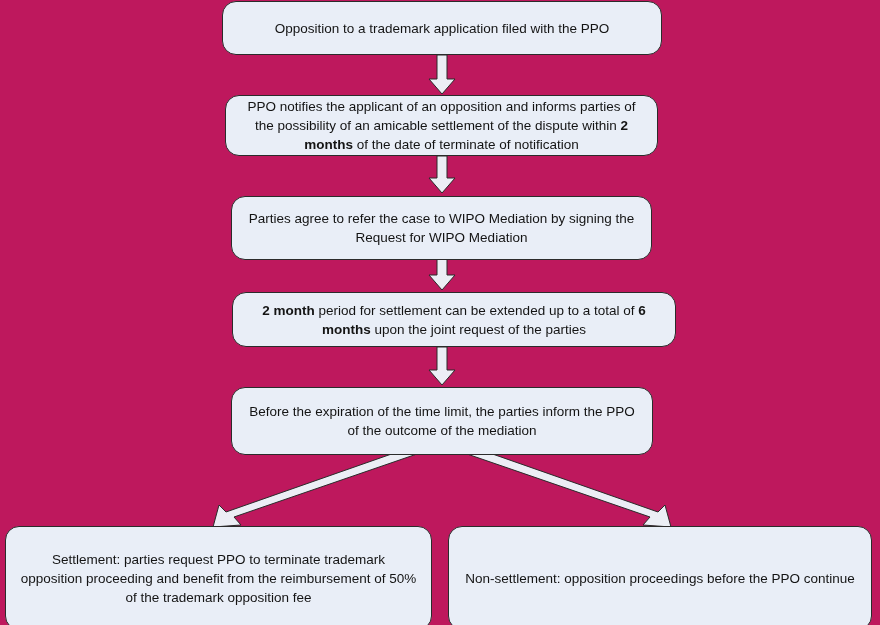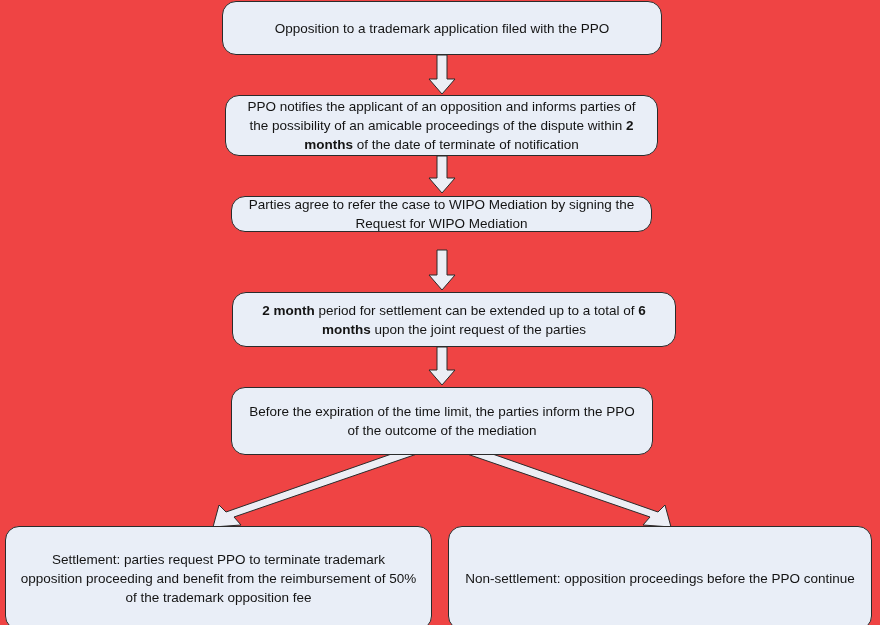--- a/index.html
+++ b/index.html
@@ -7,21 +7,21 @@
     padding: 0;
     background: #ffffff;
   }
   body {
     font-family: "Liberation Sans", sans-serif;
   }
   #canvas {
     position: relative;
     width: 880px;
     height: 625px;
-    background: #ef4444;
+    background: #be185d;
     overflow: hidden;
   }
   .node {
     position: absolute;
     box-sizing: border-box;
     background: #e9eef7;
     border: 1px solid #2b2b2b;
     border-radius: 14px;
     display: flex;
     align-items: center;
@@ -72,24 +72,24 @@
     <polygon points="440,437 446,444 234,517 241,525 213,527 219,505 226,512"></polygon>
 
     <polygon points="444,437 438,444 650,517 643,525 671,527 665,505 658,512"></polygon>
   </svg>
 
   <div class="node" style="left:222px; top:1px; width:440px; height:54px;">
     <span class="txt"><span>Opposition to a trademark application filed with the PPO</span></span>
   </div>
 
   <div class="node" style="left:225px; top:95px; width:433px; height:61px;">
-    <span class="txt"><span>PPO notifies the applicant of an opposition and informs parties of the possibility of an amicable proceedings of the dispute within </span><b>2 months</b><span> of the date of terminate of notification</span></span>
+    <span class="txt"><span>PPO notifies the applicant of an opposition and informs parties of the possibility of an amicable settlement of the dispute within </span><b>2 months</b><span> of the date of terminate of notification</span></span>
   </div>
 
-  <div class="node" style="left:231px; top:196px; width:421px; height:36px;justify-content:center;">
+  <div class="node" style="left:231px; top:196px; width:421px; height:64px;justify-content:center;">
     <span class="txt"><span>Parties agree to refer the case to WIPO Mediation by signing the Request for WIPO Mediation</span></span>
   </div>
 
   <div class="node" style="left:232px; top:292px; width:444px; height:55px;">
     <span class="txt"><b>2 month</b><span> period for settlement can be extended up to a total of </span><b>6 months</b><span> upon the joint request of the parties</span></span>
   </div>
 
   <div class="node" style="left:231px; top:387px; width:422px; height:68px;">
     <span class="txt"><span>Before the expiration of the time limit, the parties inform the PPO of the outcome of the mediation</span></span>
   </div>

